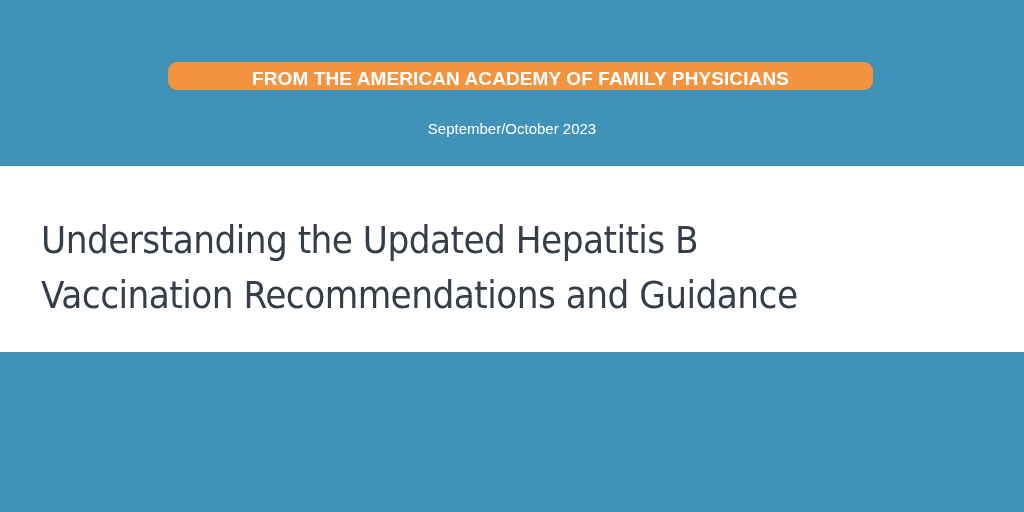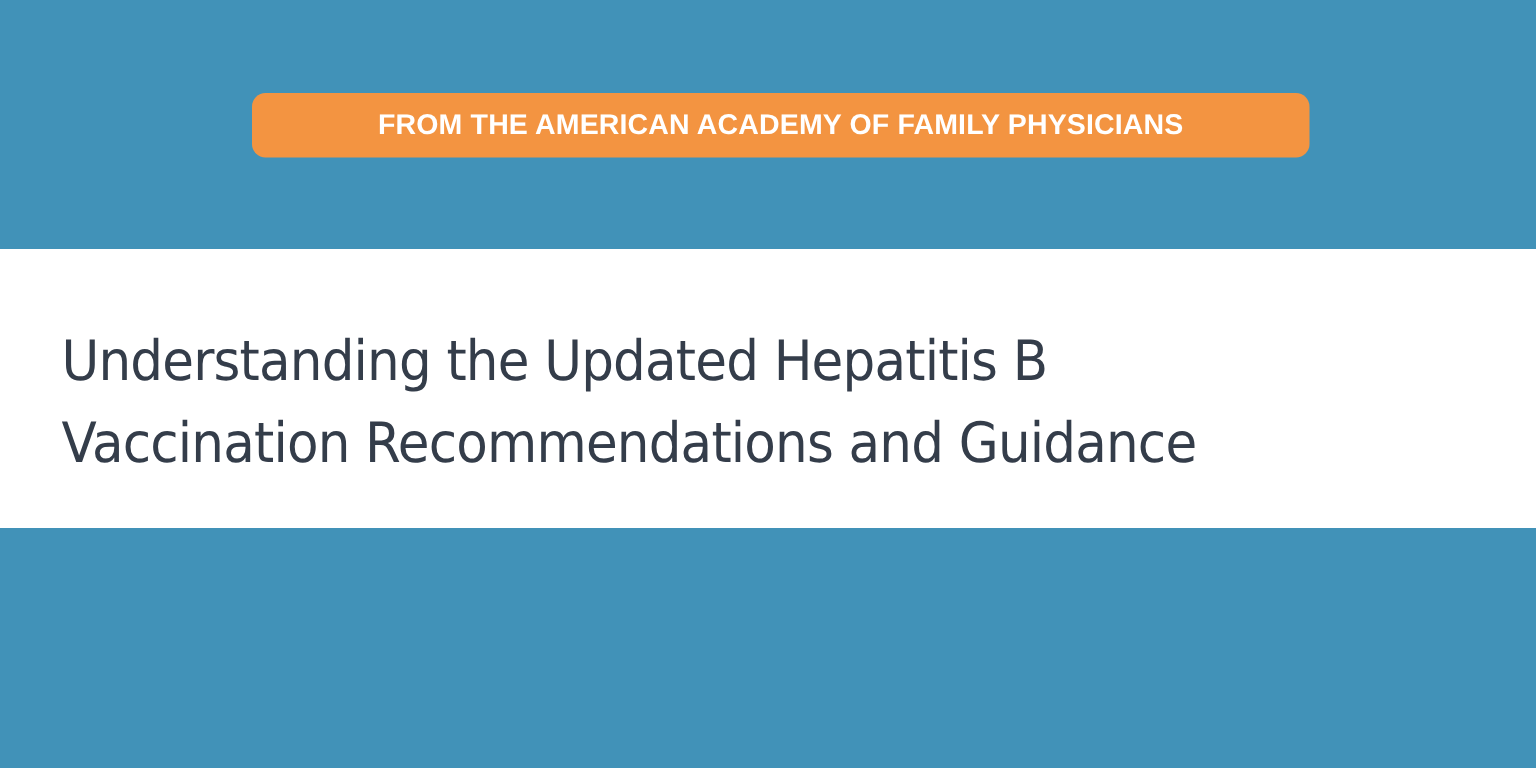--- a/index.html
+++ b/index.html
@@ -19,25 +19,25 @@
       left: 0; top: 0;
       width: 1024px;
       height: 166px;
       background: #4192b8;
     }
     .org-pill {
       position: absolute;
       left: 168px;
       top: 62px;
       width: 705px;
-      height: 43px;
+      height: 28px;
       background: #f39441;
       border-radius: 9px;
       display: flex;
-      align-items: center;
+      align-items: flex-end;
       justify-content: center;
     }
     .org-pill span {
       color: #ffffff;
       font-family: "Liberation Sans", sans-serif;
       font-weight: bold;
       font-size: 19px;
       letter-spacing: 0.1px;
       white-space: nowrap;
     }
@@ -83,20 +83,21 @@
       background: #4192b8;
     }
   </style>
 </head>
 <body>
 
 <div class="top-band">
   <div class="org-pill">
     <span>FROM THE AMERICAN ACADEMY OF FAMILY PHYSICIANS</span>
   </div>
+  <div class="issue-date">September/October 2023</div>
 </div>
 
 <div class="title-band"></div>
 <h1 class="title">
   <span>Understanding the Updated Hepatitis B</span>
   <span>Vaccination Recommendations and Guidance</span>
 </h1>
 
 <div class="bottom-band"></div>
 

